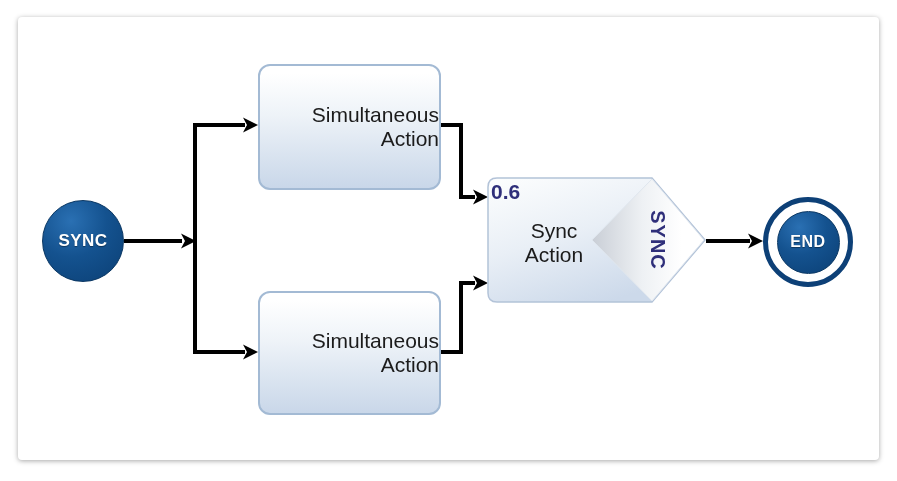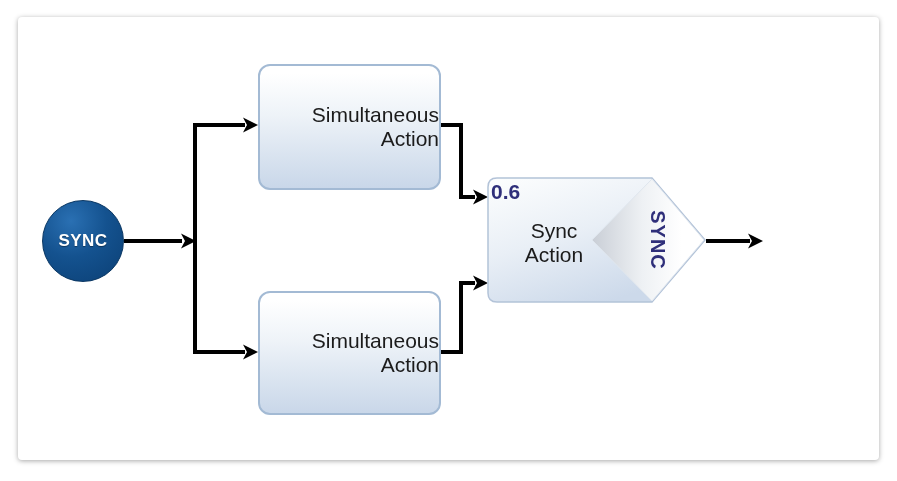--- a/index.html
+++ b/index.html
@@ -144,14 +144,19 @@
     <span>Action</span>
   </div>
 
   <div class="node sync-step">0.6</div>
   <div class="node sync-label">
     <div>Sync</div>
     <div>Action</div>
   </div>
   <div class="node sync-badge">SYNC</div>
 
+  <div class="node circle-node end-outer">
+    <div class="circle-node end-inner">
+      <span>END</span>
+    </div>
+  </div>
 
 </div>
 
 </body></html>

